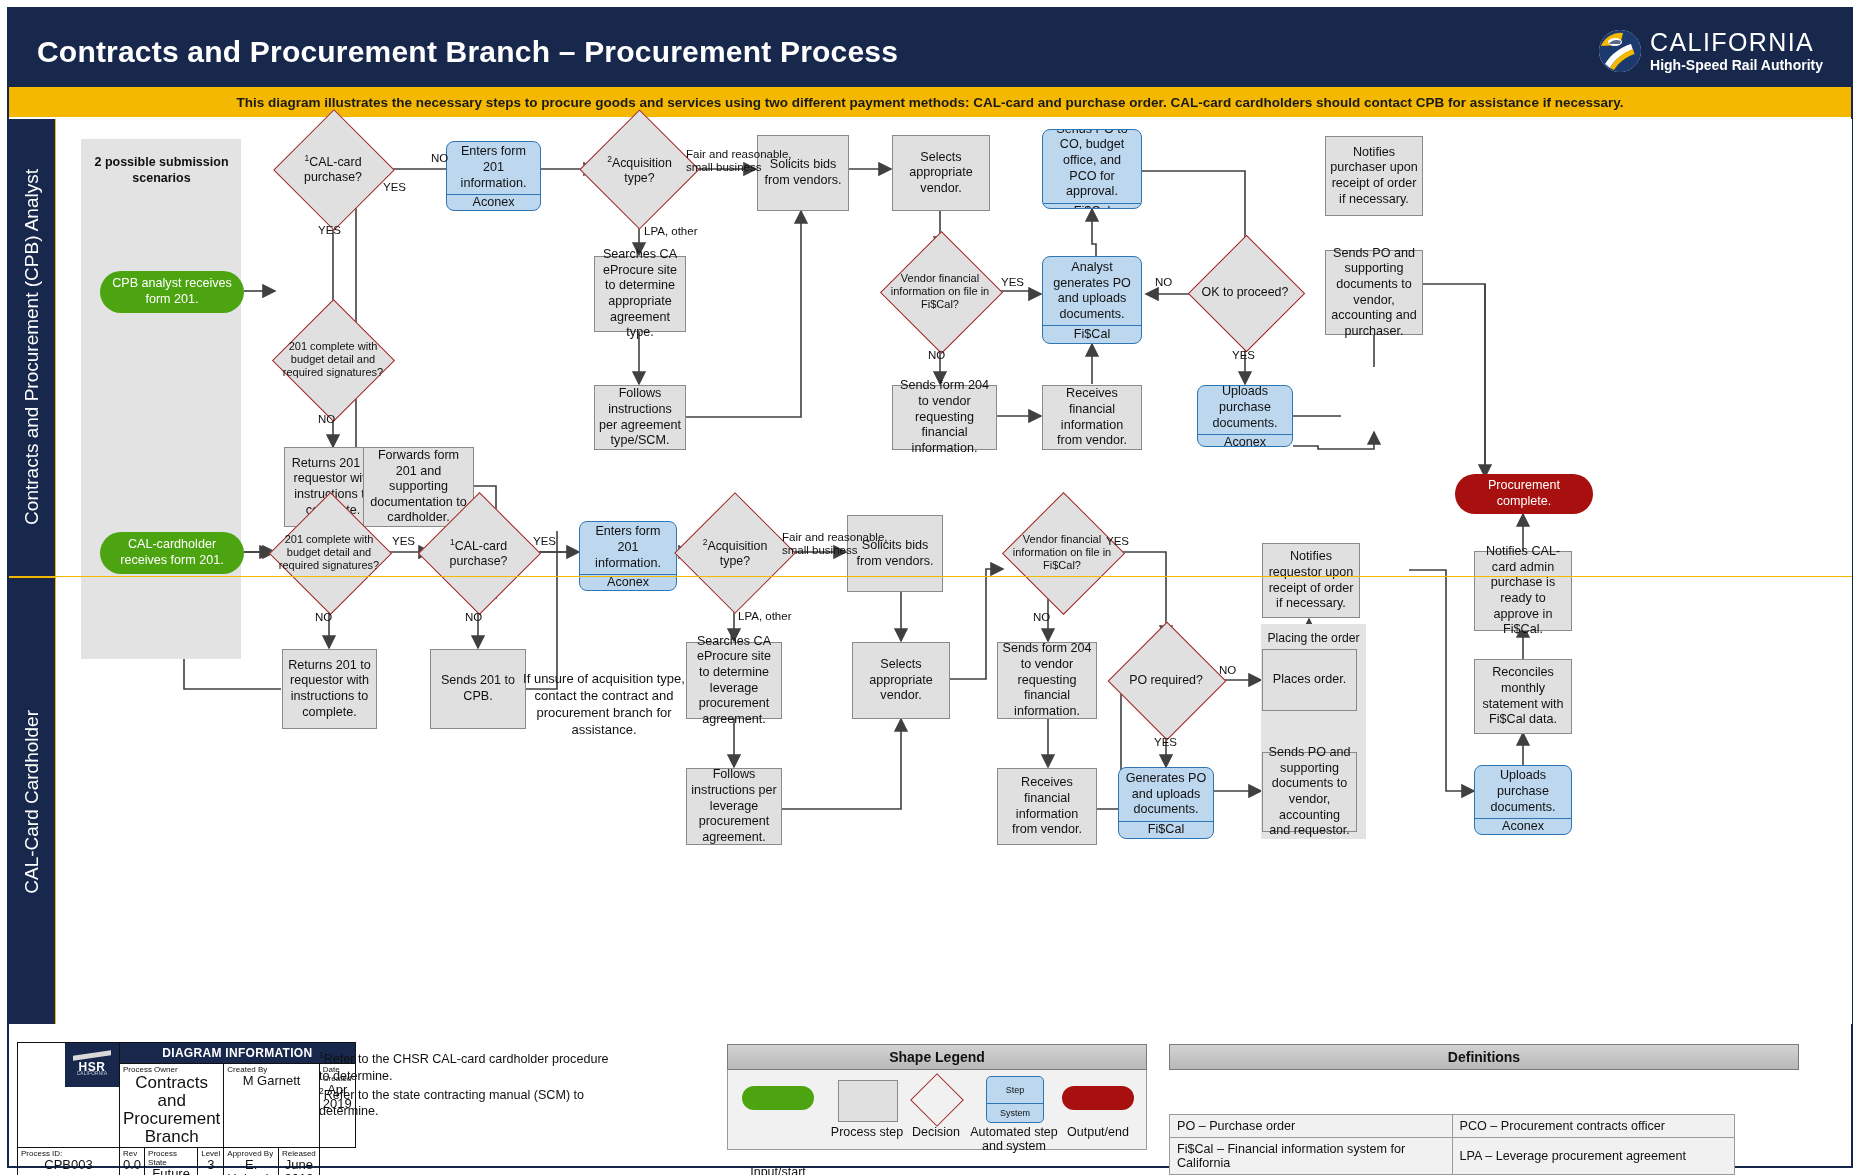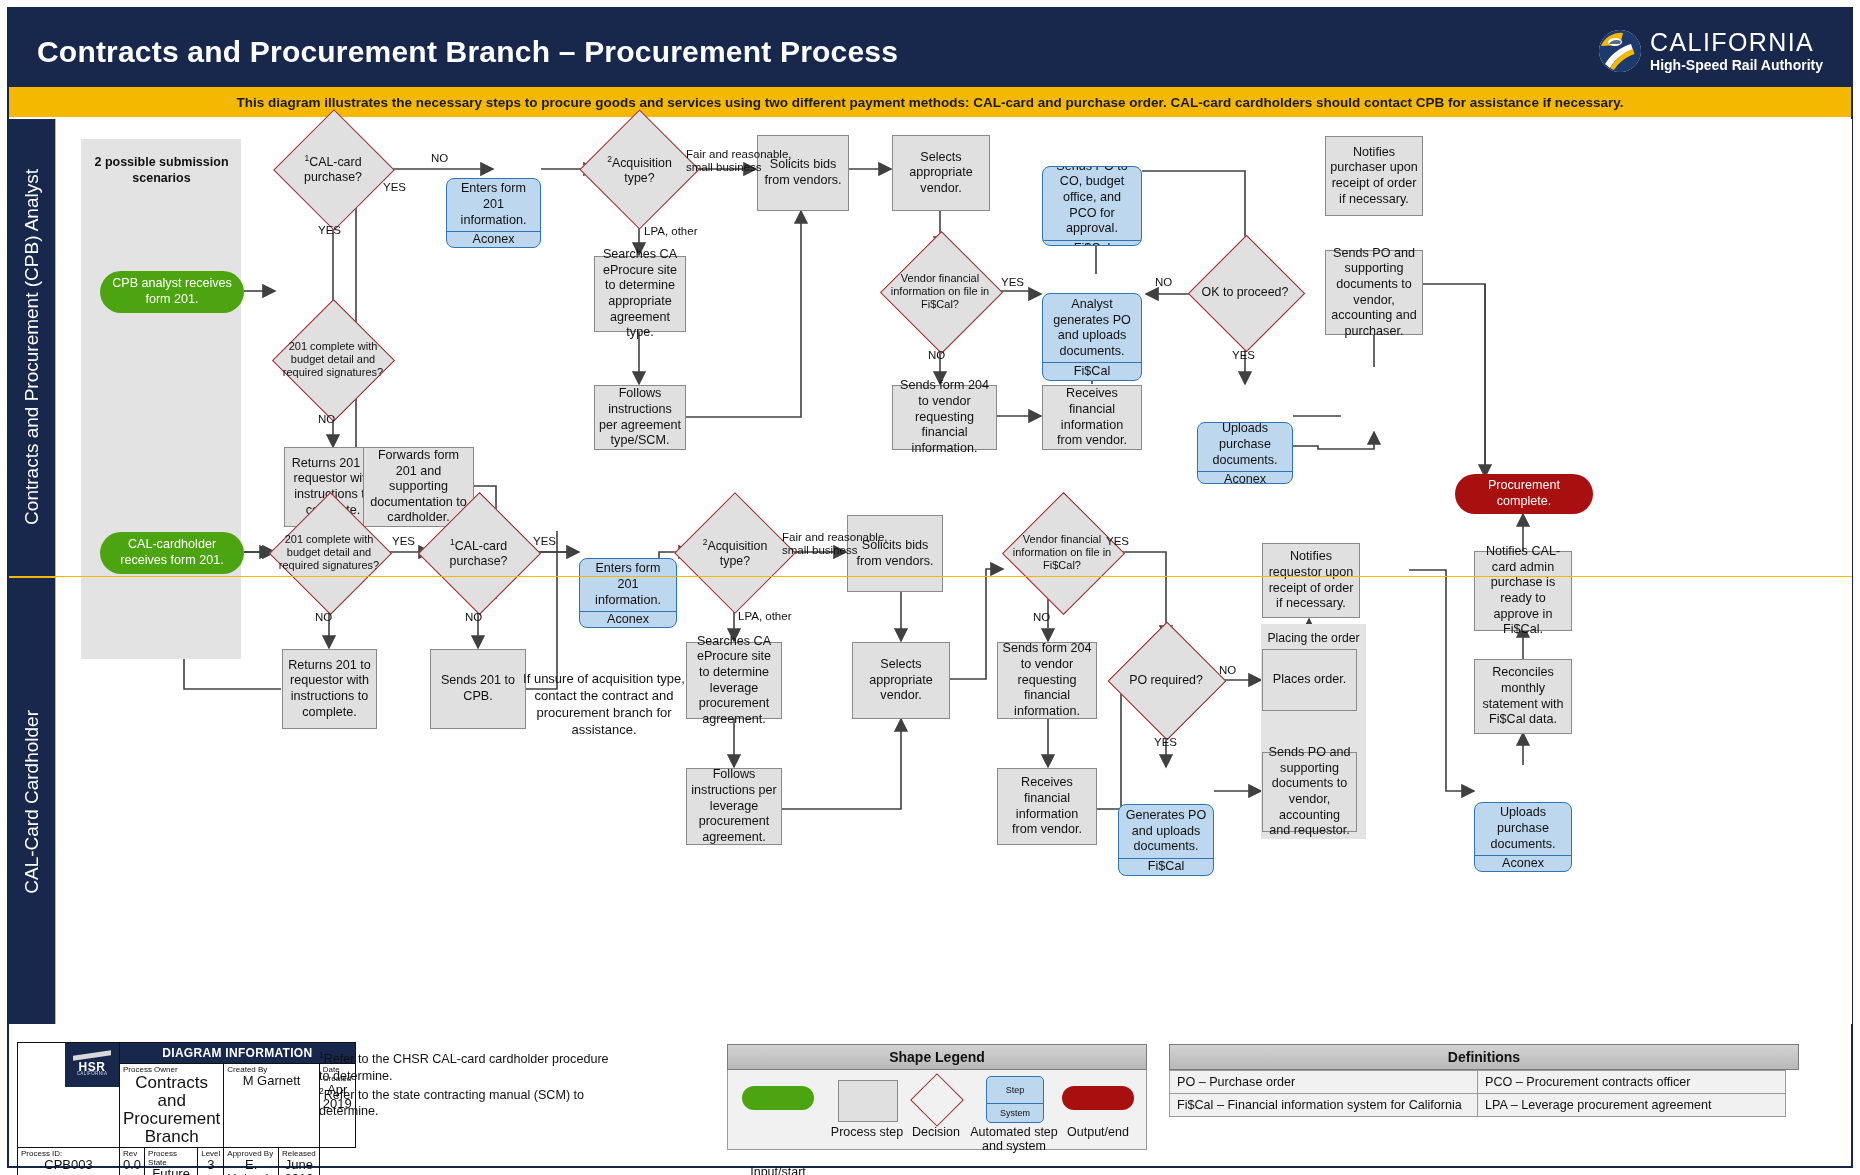--- a/index.html
+++ b/index.html
@@ -25,21 +25,21 @@
   .lane-label{position:absolute;left:0;width:46px;color:#fff;font-size:19px;display:flex;align-items:center;justify-content:center;}
   .lane-label span{writing-mode:vertical-rl;transform:rotate(180deg);white-space:nowrap;}
   #lane1-label{top:0;height:455px;}
   #lane2-label{top:457px;height:448px;border-top:2px solid #f5b800;}
   #lane-div{position:absolute;left:55px;top:576px;width:1796px;height:0;border-top:1.3px solid #f5b800;}
   #canvas{position:absolute;left:55px;top:119px;width:1796px;height:905px;background:#fff;border-left:1px solid #f5b800;}
 
   
   .node{position:absolute;box-sizing:border-box;display:flex;align-items:center;justify-content:center;text-align:center;font-size:12.6px;color:#111;line-height:1.24;padding:2px 4px;}
   .proc{background:#e0e0e0;border:1px solid #8a8a8a;}
-  .sysbox{background:#bdd7ee;border:1.4px solid #2e75b6;border-radius:8px;flex-direction:column;padding:0;overflow:hidden;margin-top:37px;}
+  .sysbox{background:#bdd7ee;border:1.4px solid #2e75b6;border-radius:8px;flex-direction:column;padding:0;overflow:hidden;}
   .sysbox .top{flex:1;display:flex;align-items:center;justify-content:center;padding:3px 5px;width:100%;box-sizing:border-box;}
   .sysbox .sep{width:100%;height:0;border-top:1.4px solid #2e75b6;}
   .sysbox .bot{height:26px;display:flex;align-items:center;justify-content:center;width:100%;box-sizing:border-box;}
   .term{border-radius:999px;color:#fff;font-size:12.6px;}
   .term.start{background:#4ca510;}
   .term.end{background:#a80f0f;}
   .diamond{position:absolute;}
   .diamond .dshape{position:absolute;inset:0;background:#e0e0e0;border:1.6px solid #a02424;transform:rotate(45deg);}
   .diamond .dtext{position:absolute;inset:0;display:flex;align-items:center;justify-content:center;text-align:center;font-size:12.4px;line-height:1.2;color:#111;padding:0 6px;box-sizing:border-box;}
   .grpbox{position:absolute;background:#e3e3e3;}
@@ -65,21 +65,21 @@
   #notes{position:absolute;left:310px;top:22px;width:300px;font-size:12.6px;color:#111;line-height:1.3;}
   .note-line{display:block;margin-bottom:2px;}
 
   .legend-panel{position:absolute;border:1px solid #8a8a8a;background:#efefef;}
   .legend-head{background:linear-gradient(#d3d3d3,#b8b8b8);border:1px solid #7a7a7a;text-align:center;font-weight:bold;font-size:14px;padding:4px 0;color:#111;}
   #shape-legend{left:718px;top:16px;width:420px;height:110px;border:none;background:transparent;}
   #shape-legend .legend-body{border:1px solid #9a9a9a;border-top:none;background:#f1f1f1;height:79px;position:relative;}
   .lg-cap{position:absolute;text-align:center;font-size:12.5px;color:#111;line-height:1.15;width:110px;}
 
   #definitions{left:1160px;top:16px;width:630px;height:110px;border:none;background:transparent;}
-  #def-table{width:617px;border-collapse:collapse;font-size:12.6px;}
+  #def-table{width:566px;border-collapse:collapse;font-size:12.6px;margin-top:44px;}
   #def-table td{border:1px solid #9a9a9a;background:#f1f1f1;padding:4px 7px;color:#111;width:50%;}
 </style>
 </head>
 <body>
 
 <div id="page">
   <div id="frame"></div>
 
   <div id="header">
     <div id="header-title">Contracts and Procurement Branch – Procurement Process</div>

